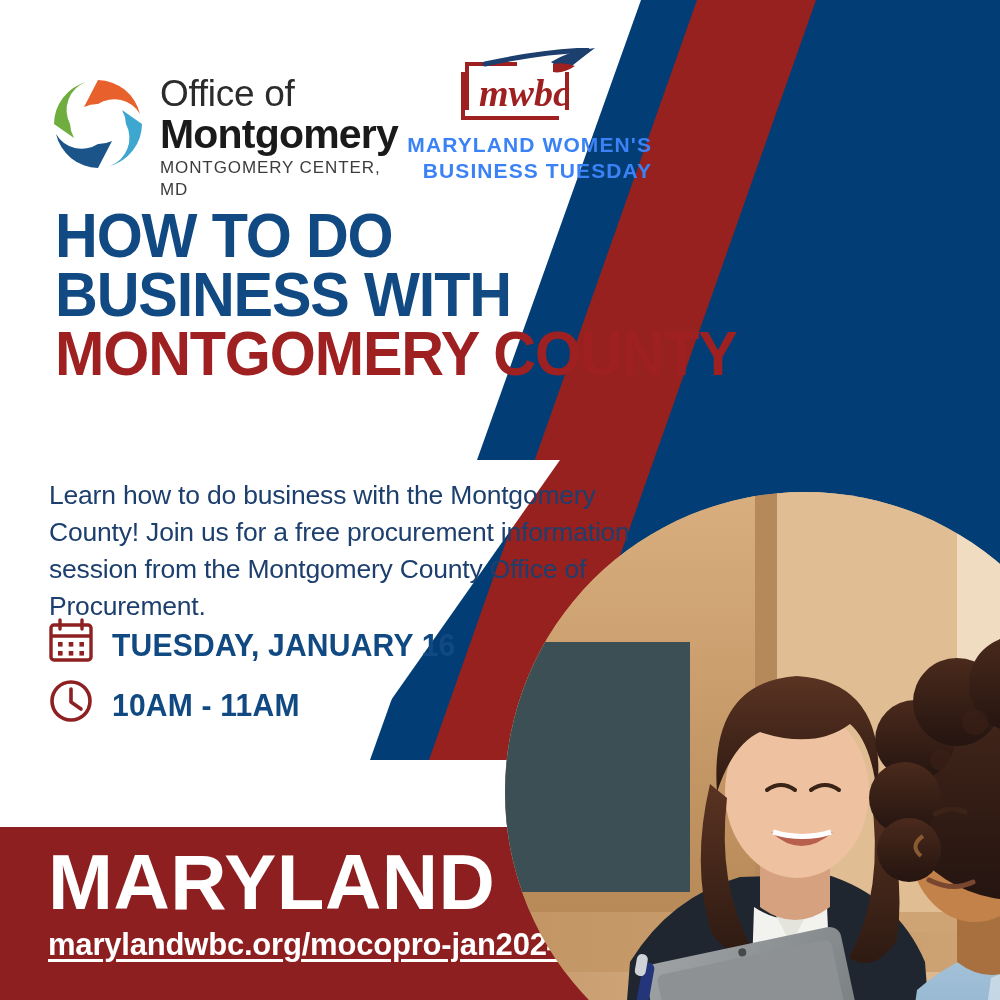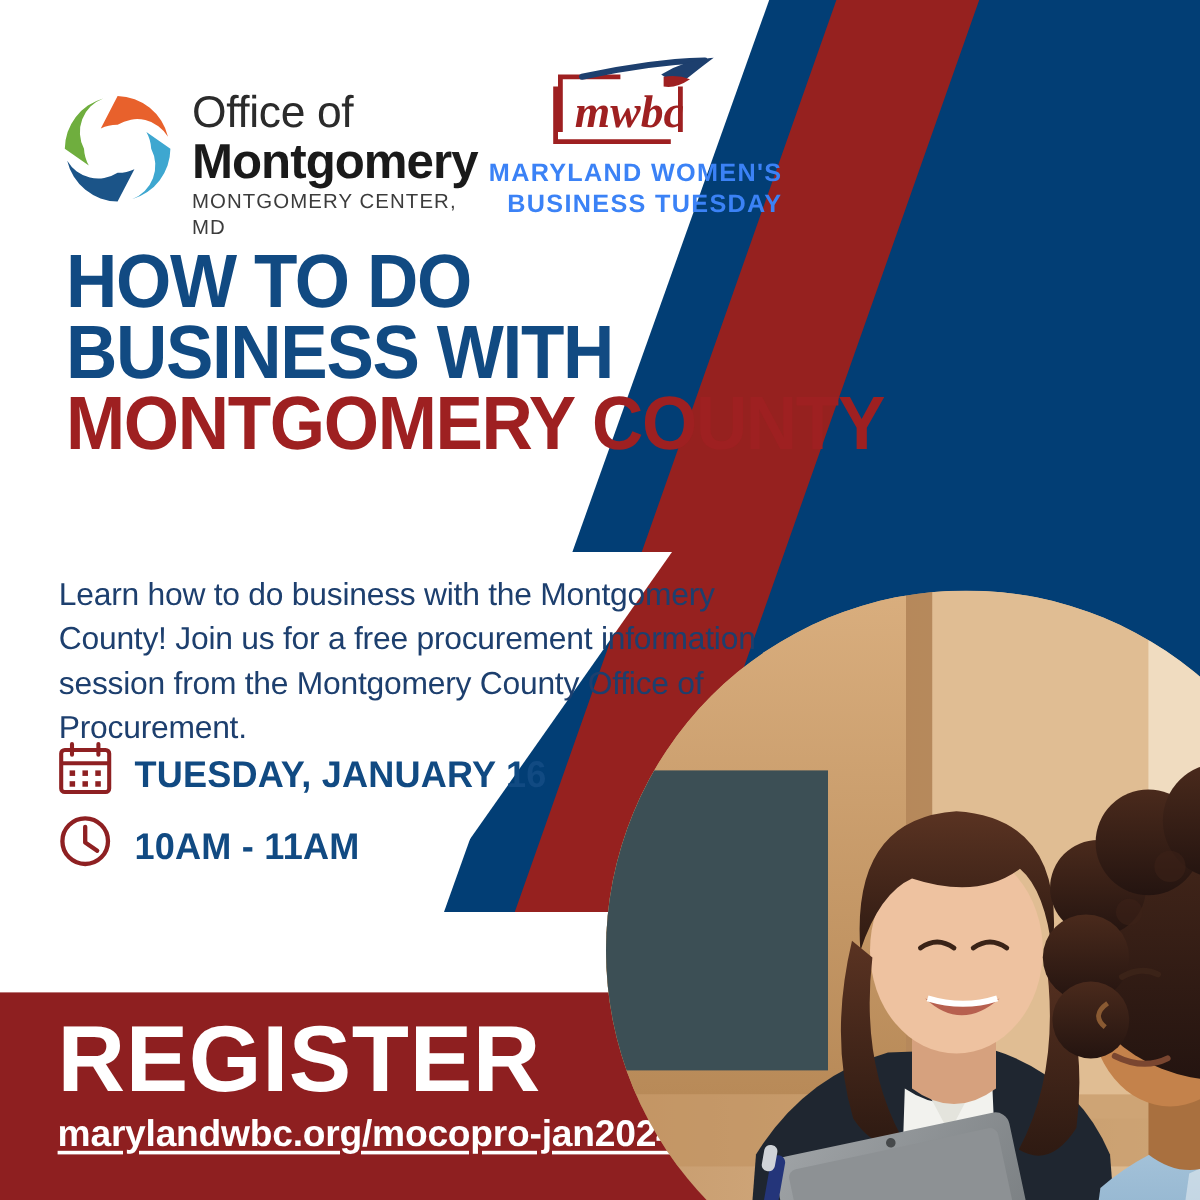--- a/index.html
+++ b/index.html
@@ -293,17 +293,17 @@
       <svg class="detail-icon" viewBox="0 0 46 46" xmlns="http://www.w3.org/2000/svg">
         <circle cx="23" cy="23" r="19" stroke="#8e2022" stroke-width="3.6" fill="none"></circle>
         <path d="M23 11 L23 24 L33 31" stroke="#8e2022" stroke-width="3.6" fill="none" stroke-linecap="round" stroke-linejoin="round"></path>
       </svg>
       <span class="detail-text">10AM - 11AM</span>
     </div>
 
   </div>
 
   <div class="register-inner">
-    <div class="register-title">REGISTER</div>
+    <div class="register-title">MARYLAND</div>
     <a class="register-url" href="#">marylandwbc.org/mocopro-jan2024</a>
   </div>
 
 </div>
 
 </body></html>

